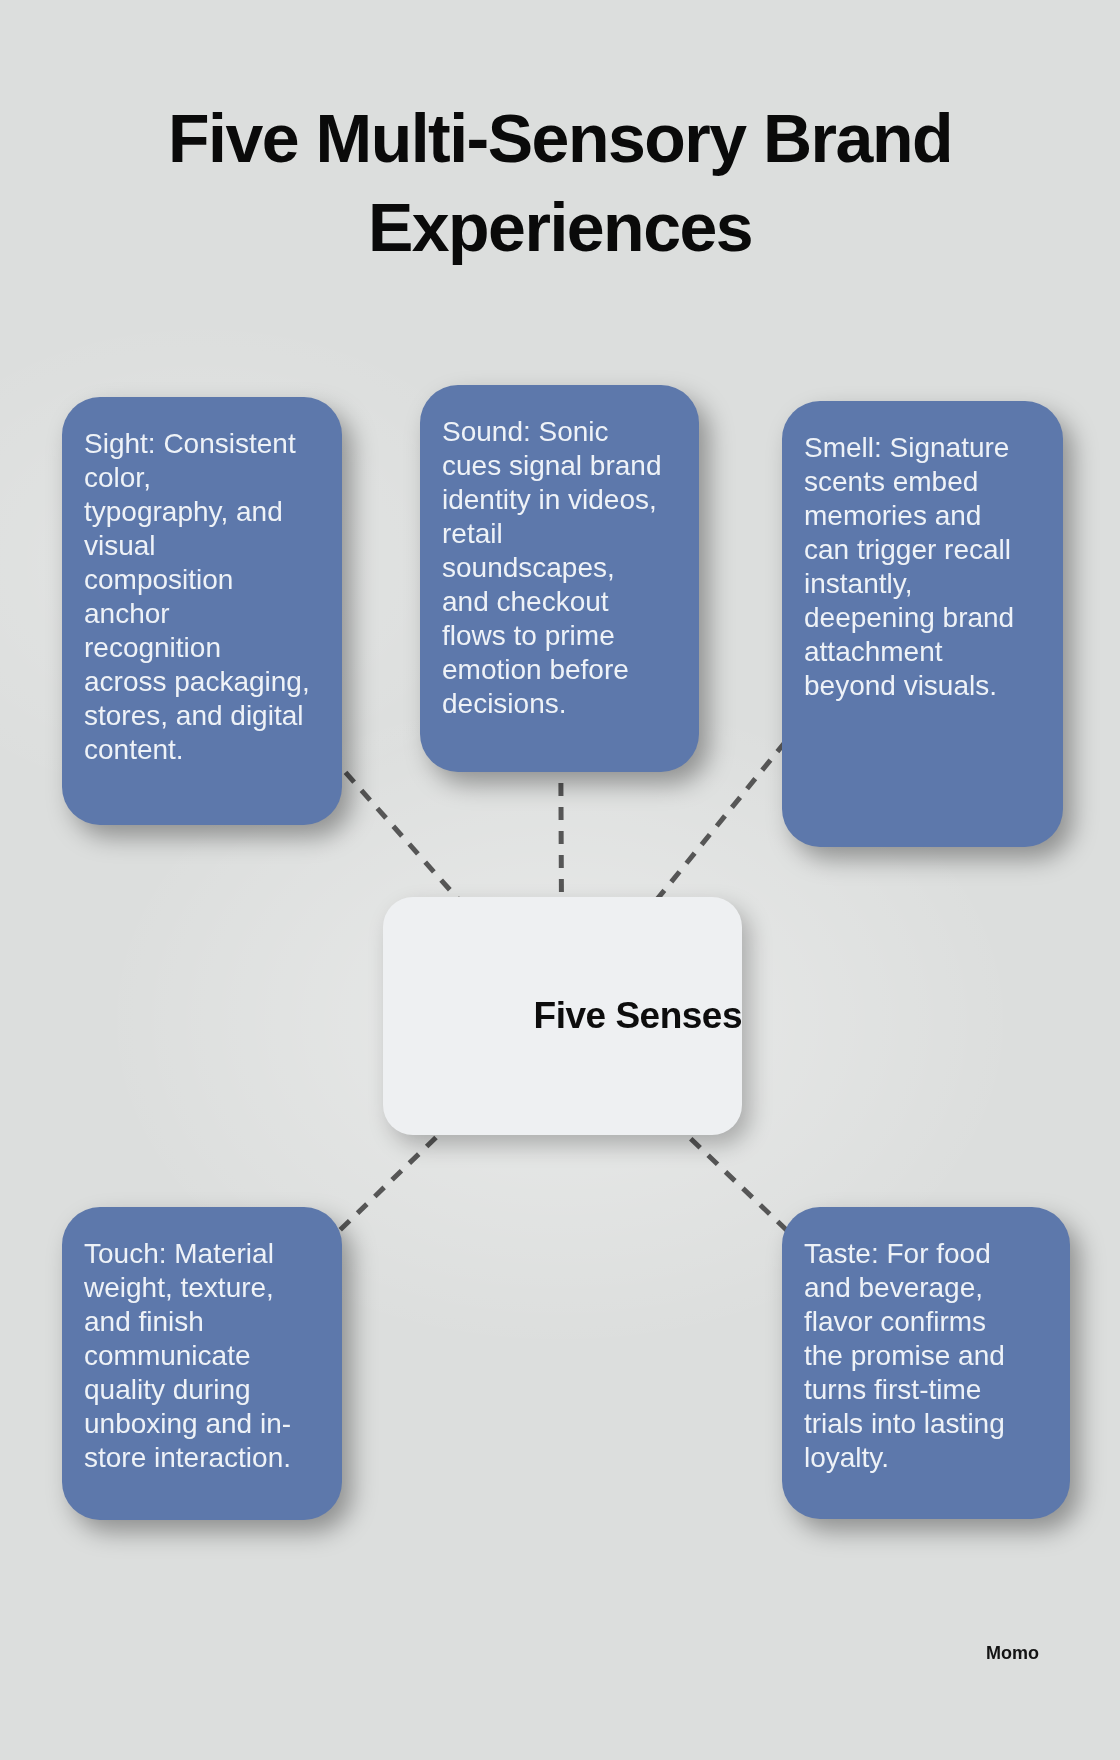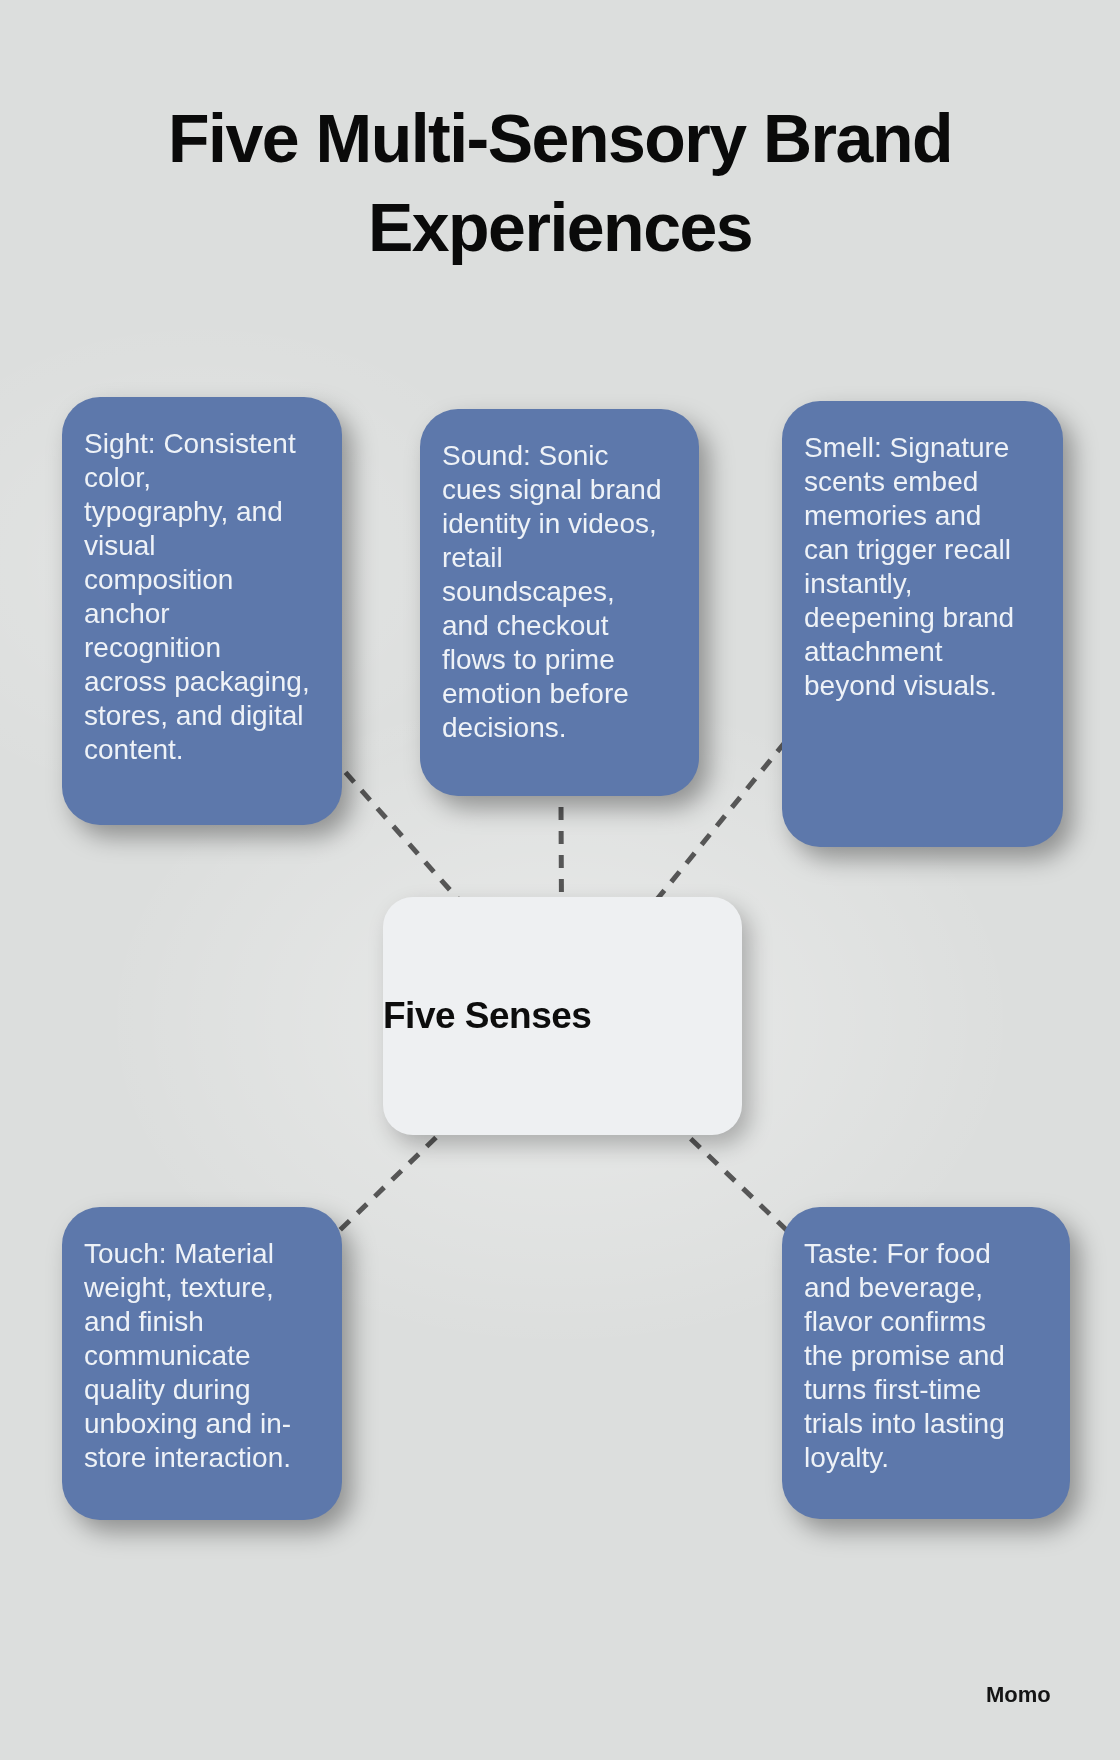--- a/index.html
+++ b/index.html
@@ -29,37 +29,37 @@
     background:#5d78ab;
     border-radius:38px;
     box-shadow:10px 12px 24px rgba(0,0,0,0.35);
     color:#eef2f7;
     font-size:28px;line-height:34px;
     padding:30px 22px;
     box-sizing:border-box;
     white-space:pre-line;
   }
   .node-sight{left:62px;top:397px;width:280px;height:428px;}
-  .node-sound{left:420px;top:409px;width:279px;height:387px;}
+  .node-sound{left:420px;top:385px;width:279px;height:387px;}
   .node-smell{left:782px;top:401px;width:281px;height:446px;}
   .node-touch{left:62px;top:1207px;width:280px;height:313px;}
   .node-taste{left:782px;top:1207px;width:288px;height:312px;}
   .center-node{
     position:absolute;left:383px;top:897px;width:359px;height:238px;
     background:#eef0f2;
     border-radius:30px;
     box-shadow:8px 10px 22px rgba(0,0,0,0.25);
-    display:flex;align-items:center;justify-content:flex-start;
+    display:flex;align-items:center;justify-content:flex-end;
   }
   .center-label{
     font-size:37px;font-weight:700;color:#0d0d0d;letter-spacing:-0.5px;
   }
   .watermark{
     position:absolute;left:986px;top:1643px;
-    font-size:22px;font-weight:700;color:#141414;letter-spacing:0;margin-top:39px;
+    font-size:18px;font-weight:700;color:#141414;letter-spacing:0;
   }
 </style>
 </head>
 <body>
 
 <div class="canvas">
 
   <svg class="connectors" viewBox="0 0 1120 1760" xmlns="http://www.w3.org/2000/svg">
     <line class="connector" x1="202" y1="611" x2="562" y2="1016"></line>
     <line class="connector" x1="560" y1="591" x2="562" y2="1016"></line>

